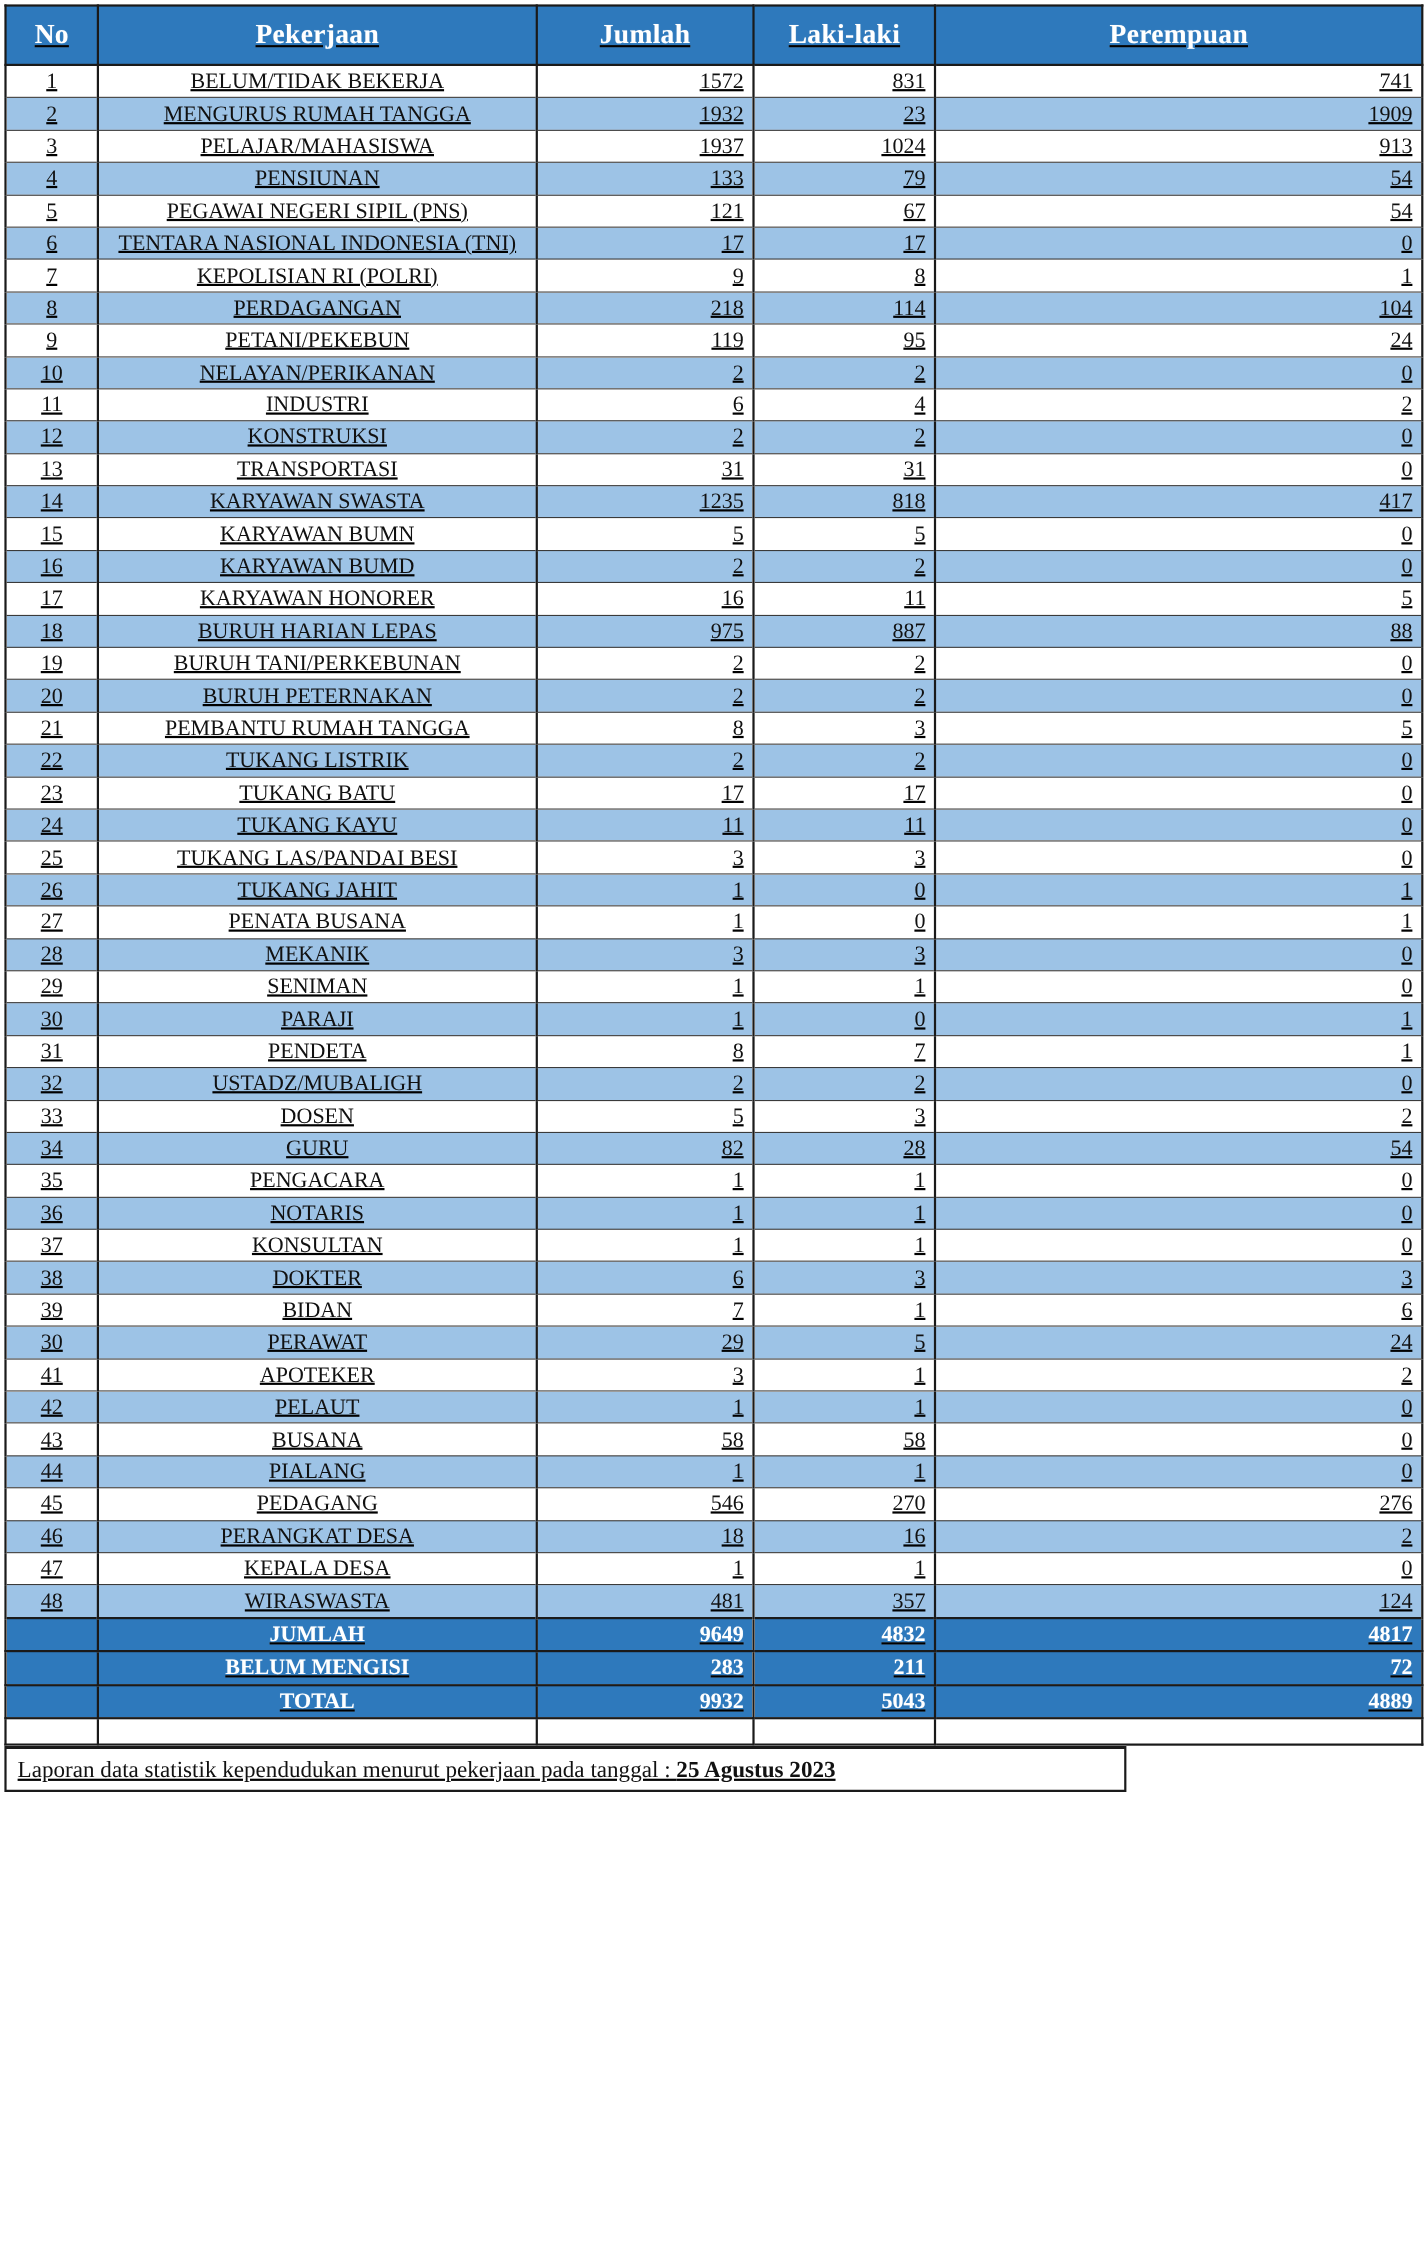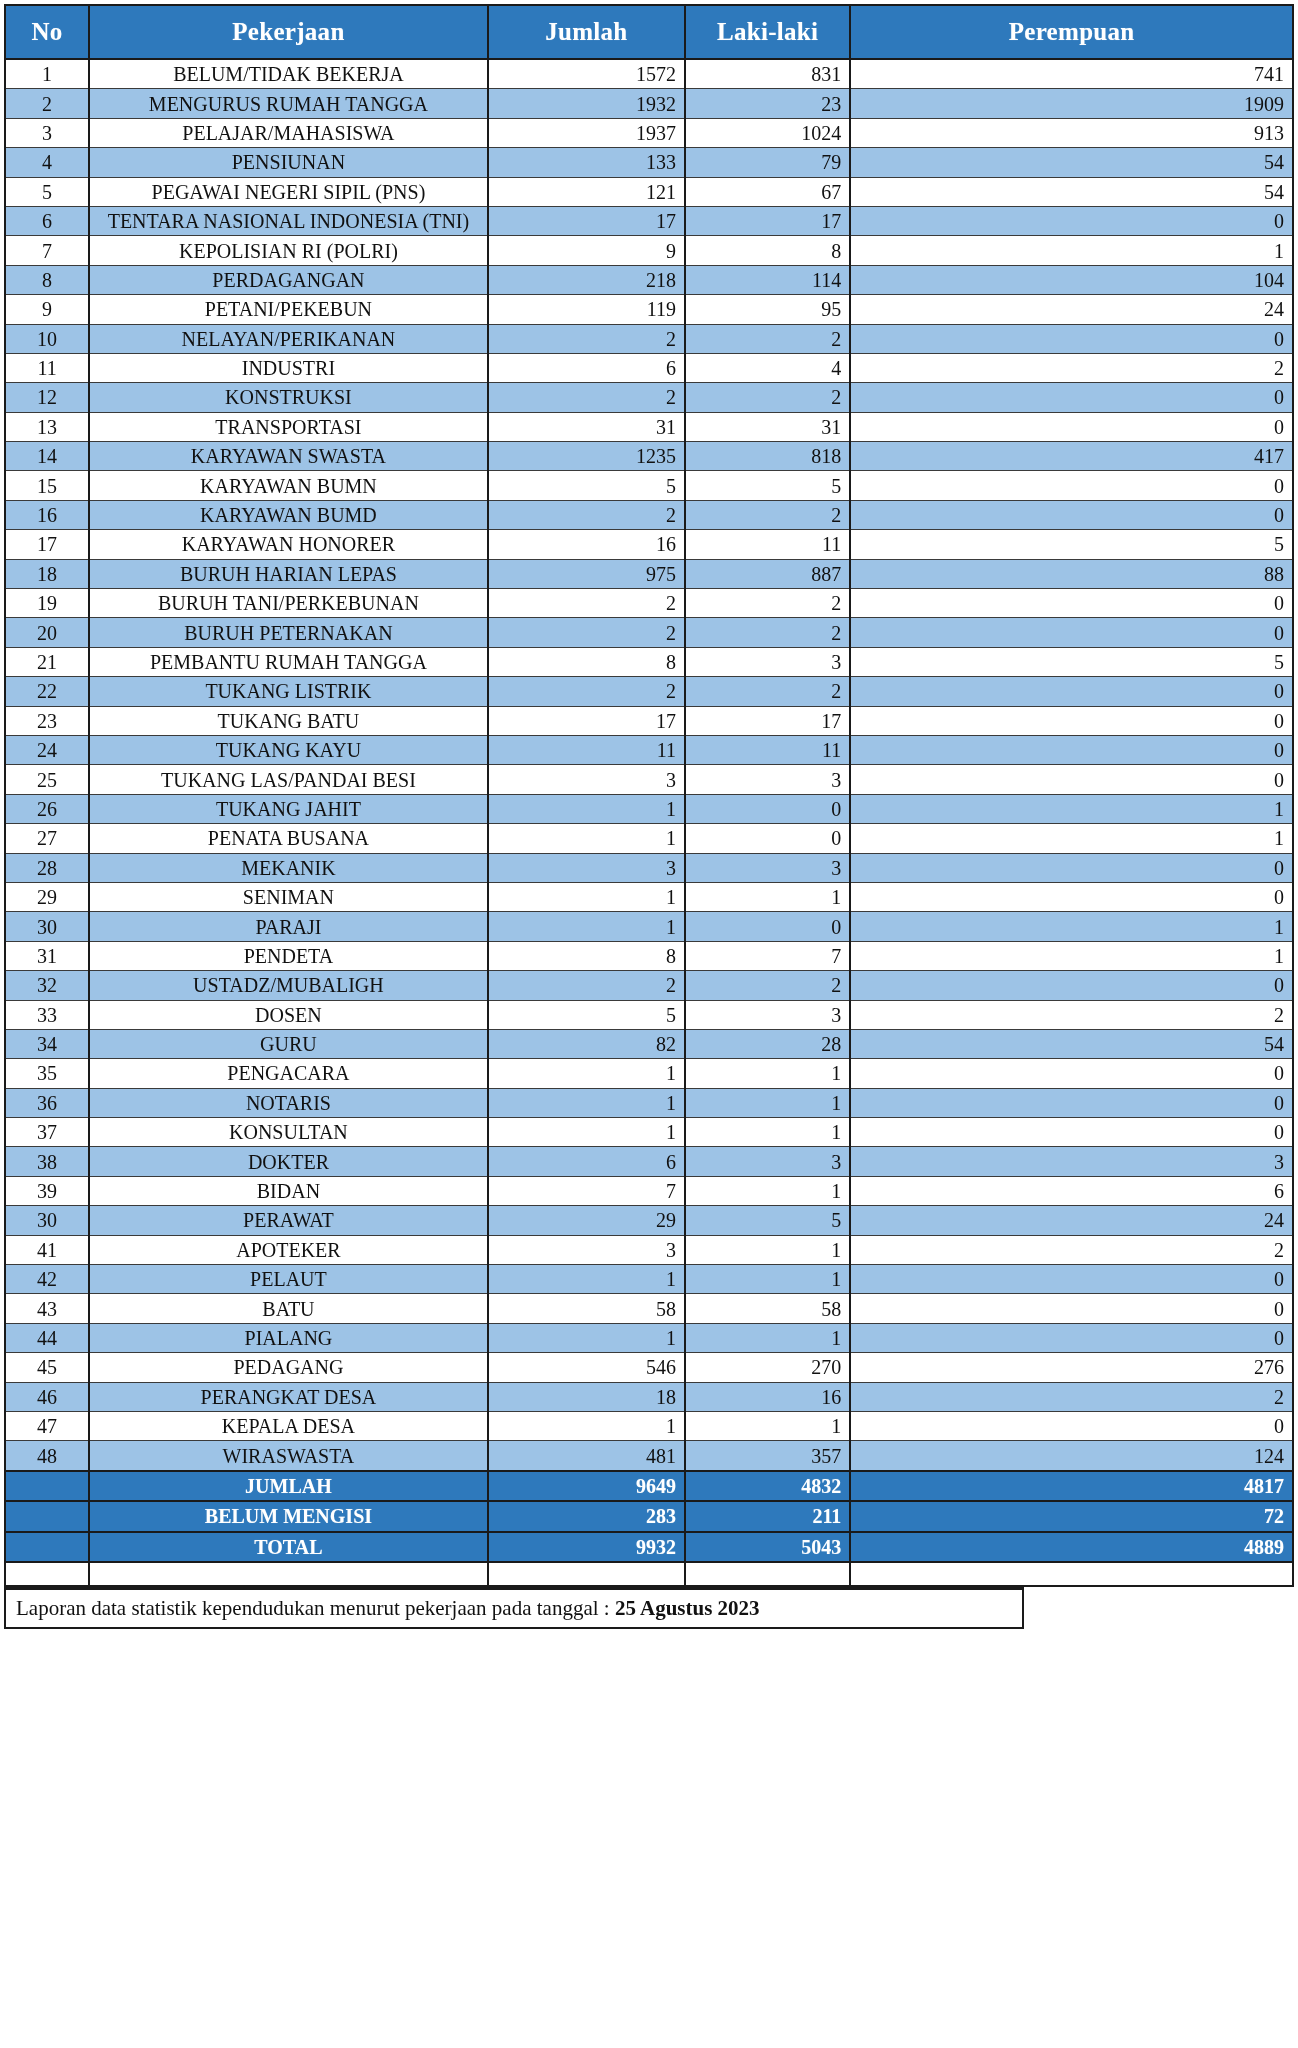--- a/index.html
+++ b/index.html
@@ -8,20 +8,21 @@
     background:#ffffff;
     font-family:"Liberation Serif","DejaVu Serif",serif;
     -webkit-font-smoothing:antialiased;
   }
   #sheet{
     width:1298px;height:2048px;
     box-sizing:border-box;
     padding:0;
     position:relative;
     overflow:hidden;
+    text-decoration:underline;
   }
   table.grid{
     border-collapse:collapse;
     table-layout:fixed;
     width:1290px;
     margin-left:4px;
     margin-top:4px;
   }
   table.grid col.c-no{width:84px;}
   table.grid col.c-job{width:398px;}
@@ -413,21 +414,21 @@
         </tr>
         <tr class="even">
           <td class="no">42</td>
           <td class="job">PELAUT</td>
           <td class="num">1</td>
           <td class="num">1</td>
           <td class="num">0</td>
         </tr>
         <tr class="odd">
           <td class="no">43</td>
-          <td class="job">BATU</td>
+          <td class="job">BUSANA</td>
           <td class="num">58</td>
           <td class="num">58</td>
           <td class="num">0</td>
         </tr>
         <tr class="even">
           <td class="no">44</td>
           <td class="job">PIALANG</td>
           <td class="num">1</td>
           <td class="num">1</td>
           <td class="num">0</td>

